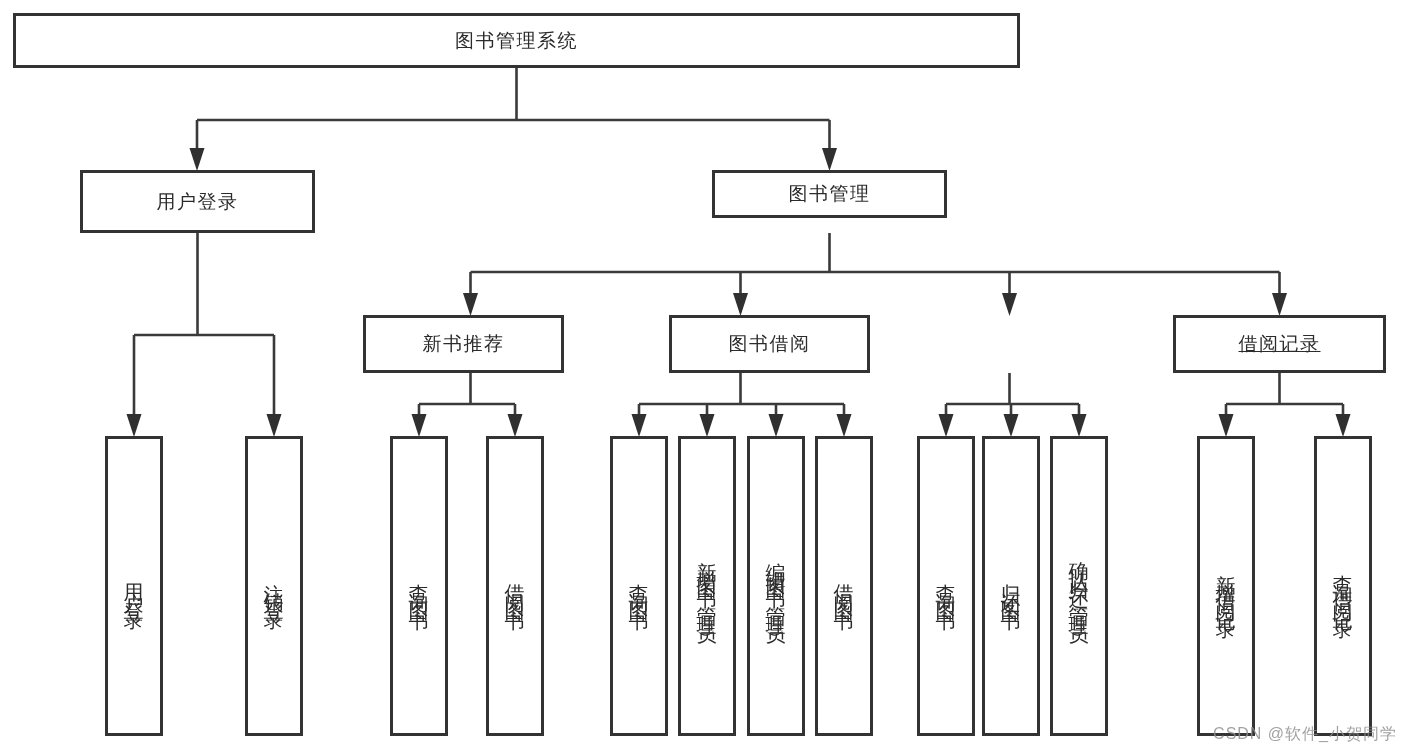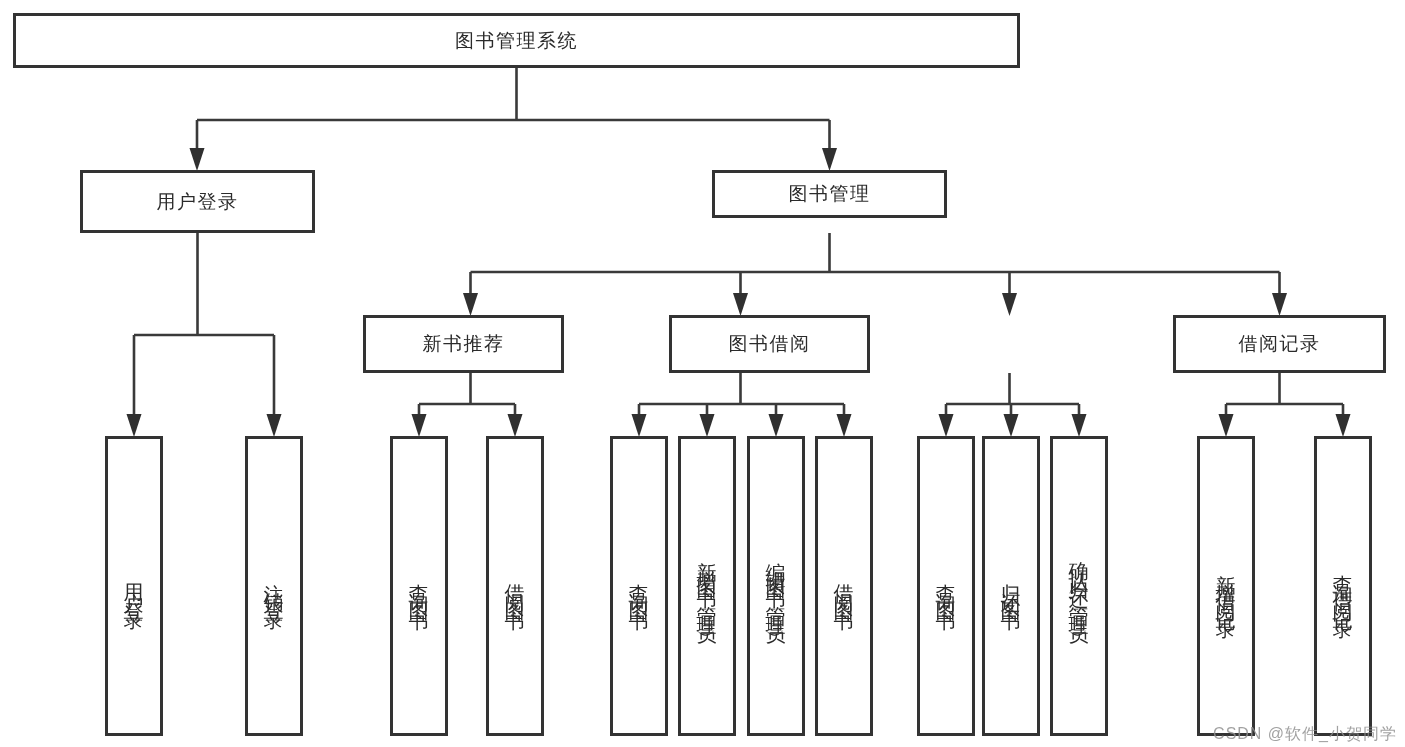--- a/index.html
+++ b/index.html
@@ -39,21 +39,21 @@
     line-height: 1.1;
     letter-spacing: 9px;
   }
   .b-root  { left: 13px;   top: 13px;  width: 1007px; height: 55px; }
   .b-login { left: 80px;   top: 170px; width: 235px;  height: 63px; }
   .b-mgmt  { left: 712px;  top: 170px; width: 235px;  height: 48px; }
   .b-l3    { top: 315px; height: 58px; width: 201px; }
   .b-rec   { left: 363px; }
   .b-bor   { left: 633px; margin-left: 36px; }
   .b-cur   { left: 902px; }
-  .b-hist  { left: 1173px; width: 213px; }
+  .b-hist  { left: 1173px; width: 213px; text-decoration: underline; }
   .leaf    { top: 436px; height: 300px; width: 58px; }
   .lf-1a { left: 105px; }  .lf-1b { left: 245px; }
   .lf-2a { left: 390px; }  .lf-2b { left: 486px; }
   .lf-3a { left: 610px; }  .lf-3b { left: 678px; }
   .lf-3c { left: 747px; }  .lf-3d { left: 815px; }
   .lf-4a { left: 917px; }  .lf-4b { left: 982px; }  .lf-4c { left: 1050px; }
   .lf-5a { left: 1197px; } .lf-5b { left: 1314px; }
   .watermark {
     position: absolute;
     right: 8px;

